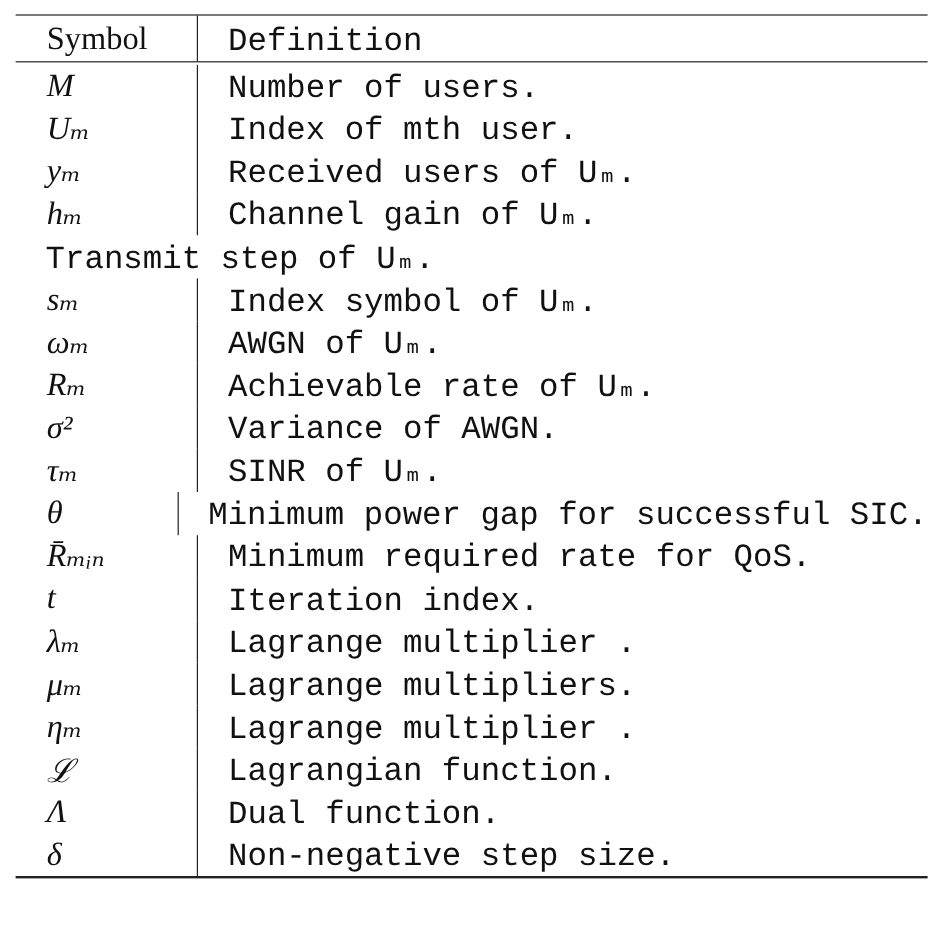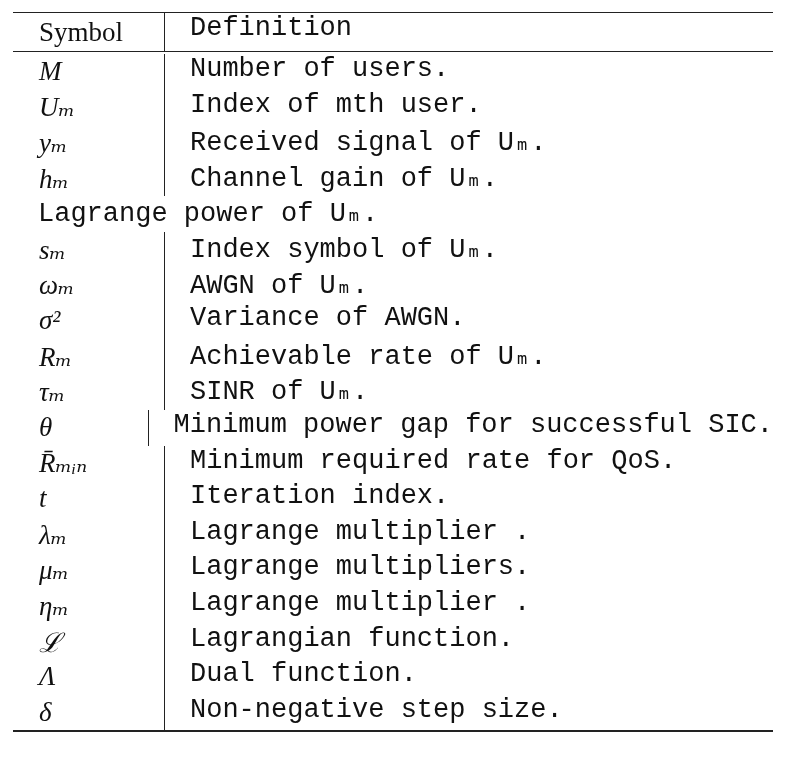--- a/index.html
+++ b/index.html
@@ -1,18 +1,18 @@
 <!DOCTYPE html>
 <html><head>
 <meta charset="utf-8">
 <style>
   html,body{margin:0;padding:0;background:#fff;}
   body{width:788px;height:780px;position:relative;overflow:hidden;font-family:"Liberation Serif","DejaVu Serif",serif;color:#111;}
   .tbl{position:absolute;left:13px;top:12px;width:760px;border-top:1.3px solid #222;border-bottom:2.5px solid #222;}
-  .row{display:flex;height:35.6px;align-items:flex-start;font-size:27px;}
+  .row{display:flex;height:35.6px;align-items:flex-end;font-size:27px;}
   .hdr{height:38px;border-bottom:1.3px solid #222;}
   .sym{width:152px;box-sizing:border-box;padding-left:26px;border-right:1.3px solid #222;height:100%;display:flex;align-items:center;white-space:nowrap;}
   .def{padding-left:25px;white-space:nowrap;font-family:Liberation Mono, monospace;}
   .math{font-style:italic;}
   .body-rows{padding-top:2px;}
 </style>
 </head>
 <body>
 
 <div class="tbl">
@@ -24,44 +24,44 @@
       <div class="row">
         <div class="sym math">M</div>
         <div class="def">Number of users.</div>
       </div>
       <div class="row">
         <div class="sym math">Uₘ</div>
         <div class="def">Index of mth user.</div>
       </div>
       <div class="row">
         <div class="sym math">yₘ</div>
-        <div class="def">Received signal of Uₘ.</div>
+        <div class="def">Received users of Uₘ.</div>
       </div>
       <div class="row">
         <div class="sym math">hₘ</div>
         <div class="def">Channel gain of Uₘ.</div>
       </div>
       <div class="row">
-        <div class="def">Lagrange power of Uₘ.</div>
+        <div class="def">Transmit step of Uₘ.</div>
       </div>
       <div class="row">
         <div class="sym math">sₘ</div>
         <div class="def">Index symbol of Uₘ.</div>
       </div>
       <div class="row">
         <div class="sym math">ωₘ</div>
         <div class="def">AWGN of Uₘ.</div>
       </div>
       <div class="row">
+        <div class="sym math">Rₘ</div>
+        <div class="def">Achievable rate of Uₘ.</div>
+      </div>
+      <div class="row">
         <div class="sym math">σ²</div>
         <div class="def">Variance of AWGN.</div>
-      </div>
-      <div class="row">
-        <div class="sym math">Rₘ</div>
-        <div class="def">Achievable rate of Uₘ.</div>
       </div>
       <div class="row">
         <div class="sym math">τₘ</div>
         <div class="def">SINR of Uₘ.</div>
       </div>
       <div class="row">
         <div class="sym math">θ</div>
         <div class="def">Minimum power gap for successful SIC.</div>
       </div>
       <div class="row">

